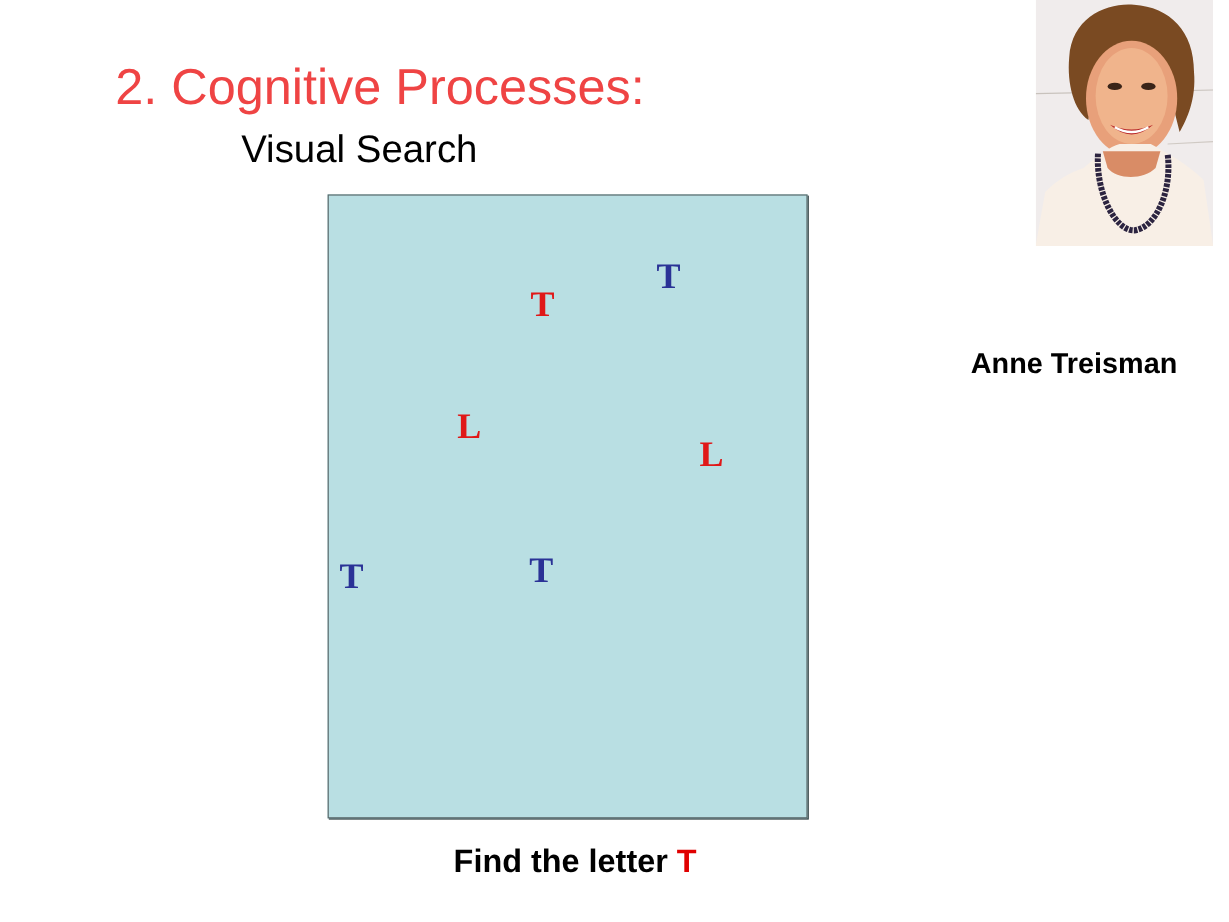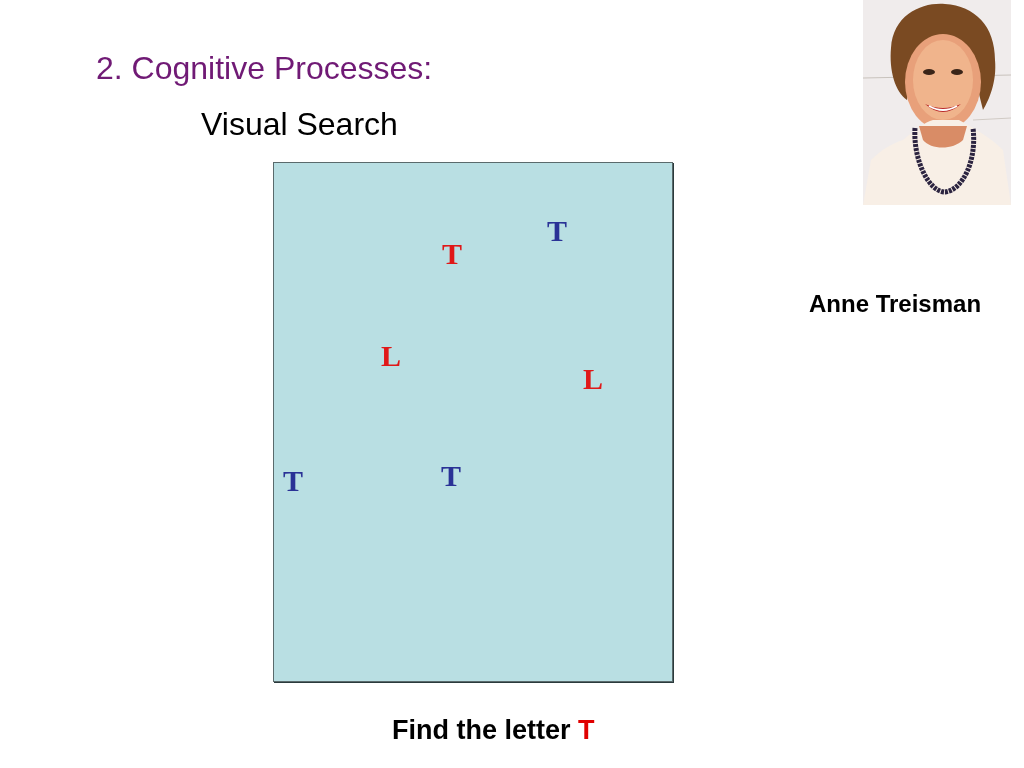--- a/index.html
+++ b/index.html
@@ -1,23 +1,23 @@
 <!DOCTYPE html>
 <html><head>
 <meta charset="utf-8">
 <style>
   html, body { margin:0; padding:0; }
   body { width:1024px; height:768px; background:#ffffff; position:relative; overflow:hidden; font-family:"Liberation Sans", sans-serif; }
-  .title1 { position:absolute; left:96px; top:52px; font-size:32px; color:#701a75; line-height:1; white-space:nowrap; }
+  .title1 { position:absolute; left:96px; top:52px; font-size:42px; color:#ef4444; line-height:1; white-space:nowrap; }
   .title2 { position:absolute; left:201px; top:108px; font-size:32px; color:#000; line-height:1; white-space:nowrap; }
   .stim { position:absolute; left:273px; top:162px; width:400px; height:520px; background:#b9dfe3; border:1px solid #5a6a6c; box-sizing:border-box; box-shadow:1px 1px 0 #2a3a3c; }
   .letter { position:absolute; font-family:"Liberation Serif", serif; font-weight:bold; font-size:30px; line-height:1; }
   .photo { position:absolute; left:863px; top:0px; width:148px; height:205px; overflow:hidden; }
   .caption { position:absolute; left:809px; top:242px; font-weight:bold; font-size:24px; color:#000; white-space:nowrap;margin-top:48px; }
-  .instruction { position:absolute; left:392px; top:703px; font-weight:bold; font-size:27px; color:#000; white-space:nowrap;margin-top:12px; }
+  .instruction { position:absolute; left:378px; top:703px; font-weight:bold; font-size:27px; color:#000; white-space:nowrap; }
   .instruction .target { color:#e00000; }
 </style>
 </head>
 <body>
 
 <div class="title1">2. Cognitive Processes:</div>
 <div class="title2">Visual Search</div>
 
 <div class="stim" style="background: rgb(185, 223, 227);"></div>
 <div id="letters">

